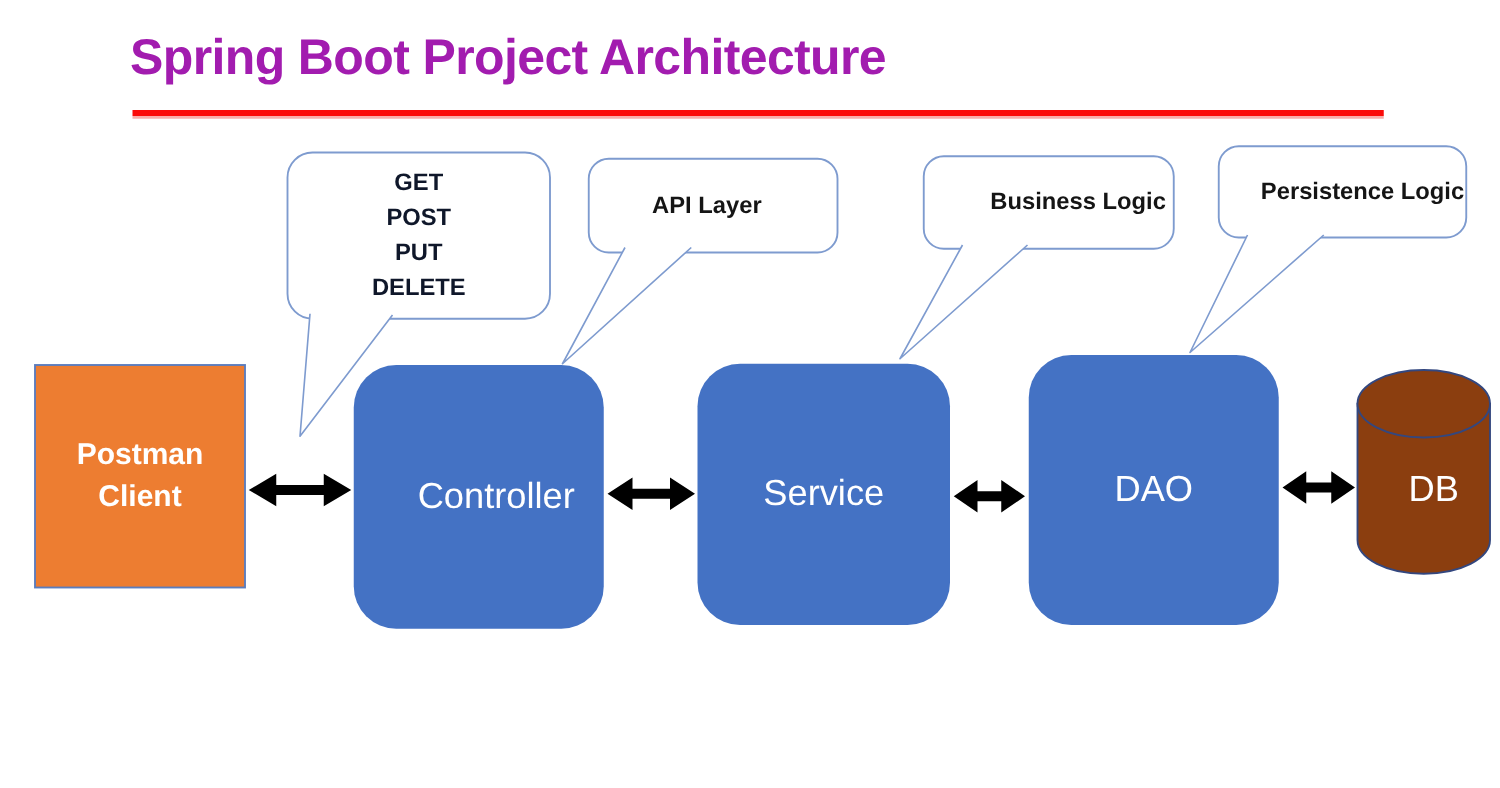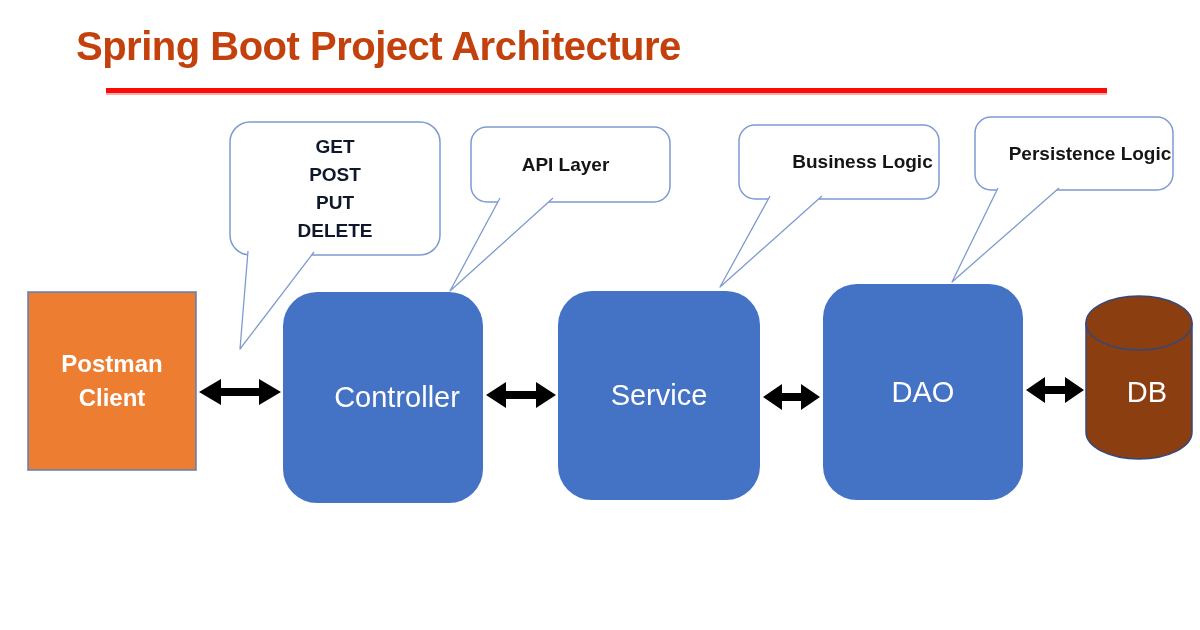--- a/index.html
+++ b/index.html
@@ -12,28 +12,28 @@
     font-family: "Liberation Sans", sans-serif;
   }
   .layer-svg {
     position: absolute;
     inset: 0;
     width: 1200px;
     height: 630px;
   }
   .page-title {
     position: absolute;
-    left: 76px;
+    left: 104px;
     top: 22px;
     margin: 0;
     font-size: 40px;
     line-height: 48px;
     font-weight: 700;
     letter-spacing: -0.5px;
-    color: #c2410c;
+    color: #a21caf;
     white-space: nowrap;
   }
   .title-underline {
     position: absolute;
     left: 106px;
     top: 88px;
     width: 1001px;
     height: 7px;
     background: linear-gradient(to bottom, #fb0b09 0%, #fb0b09 65%, #f9aeab 65%, #f9aeab 100%);
   }

